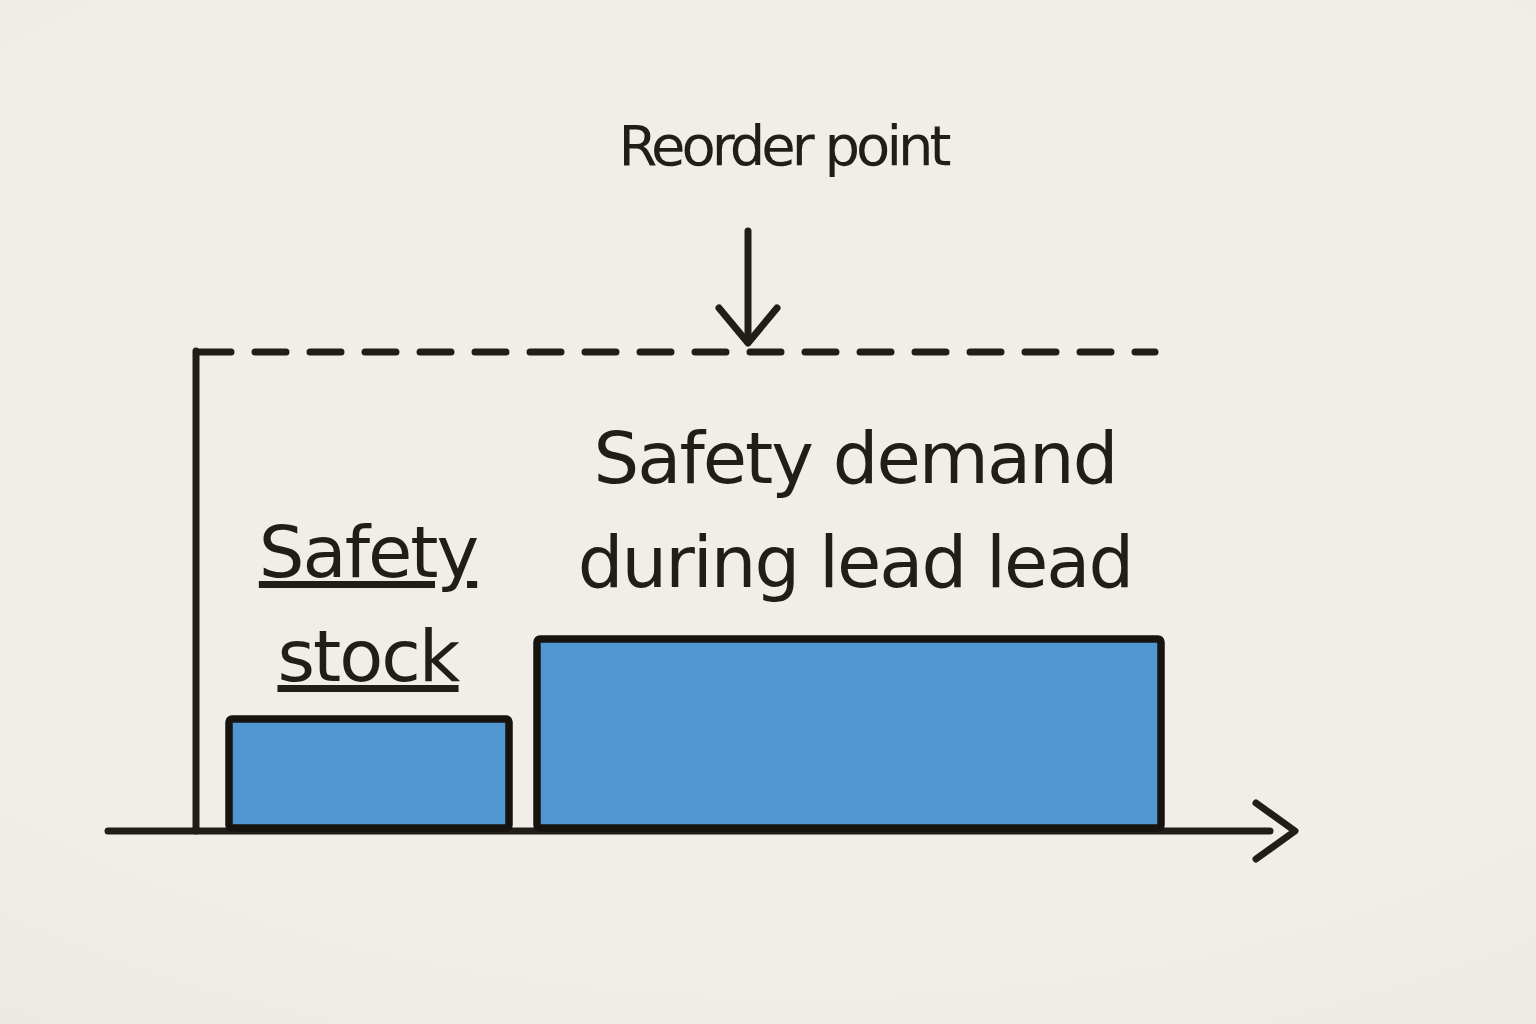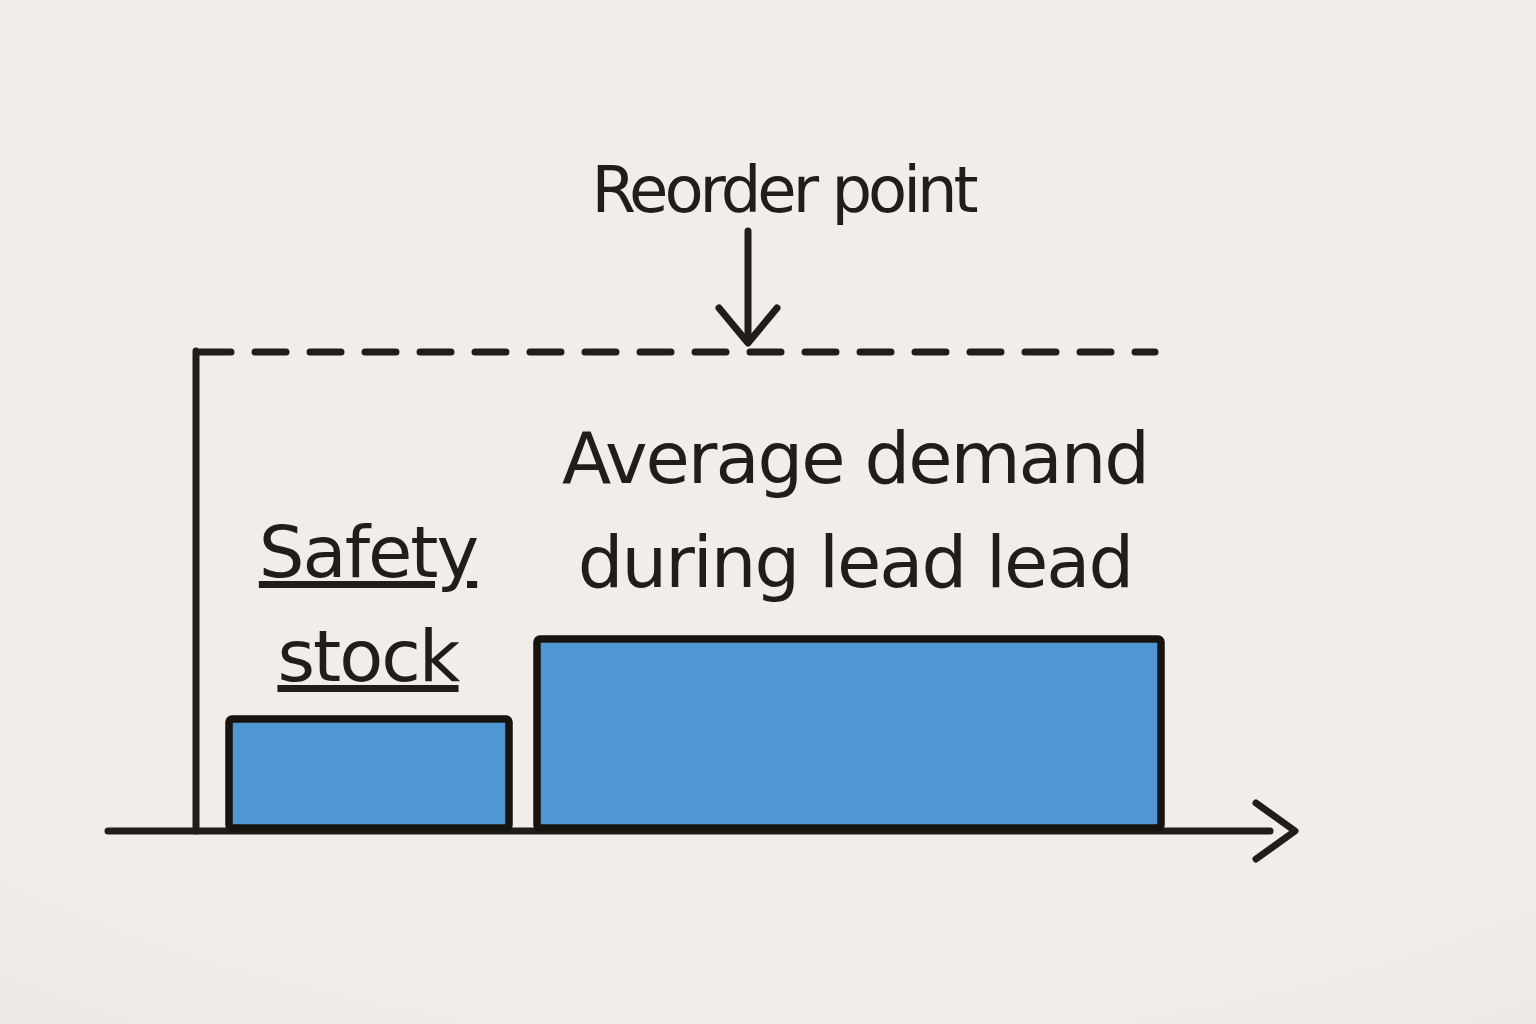--- a/index.html
+++ b/index.html
@@ -52,24 +52,23 @@
     position: absolute;
     transform: translateX(-50%);
     white-space: nowrap;
     text-align: center;
     color: var(--color-ink, #211d18);
     -webkit-font-smoothing: antialiased;
   }
   .title {
     top: 118px;
     left: 783px;
-    font-size: 64px;
+    font-size: 56px;
     letter-spacing: -4px;
     line-height: 1;
-    margin-top: 40px;
   }
   .label {
     font-size: 72px;
     letter-spacing: -2px;
     line-height: 104px;
   }
   .label-safety { top: 500px; left: 368px; text-decoration: underline; }
   .label-demand { top: 406px; left: 855px; }
 </style>
 </head>
@@ -94,17 +93,17 @@
   </svg>
 
   <div class="hand title">Reorder point</div>
 
   <div class="hand label label-safety">
     <div>Safety</div>
     <div>stock</div>
   </div>
 
   <div class="hand label label-demand">
-    <div>Average demand</div>
+    <div>Safety demand</div>
     <div>during lead lead</div>
   </div>
 
 </div>
 
 </body></html>

